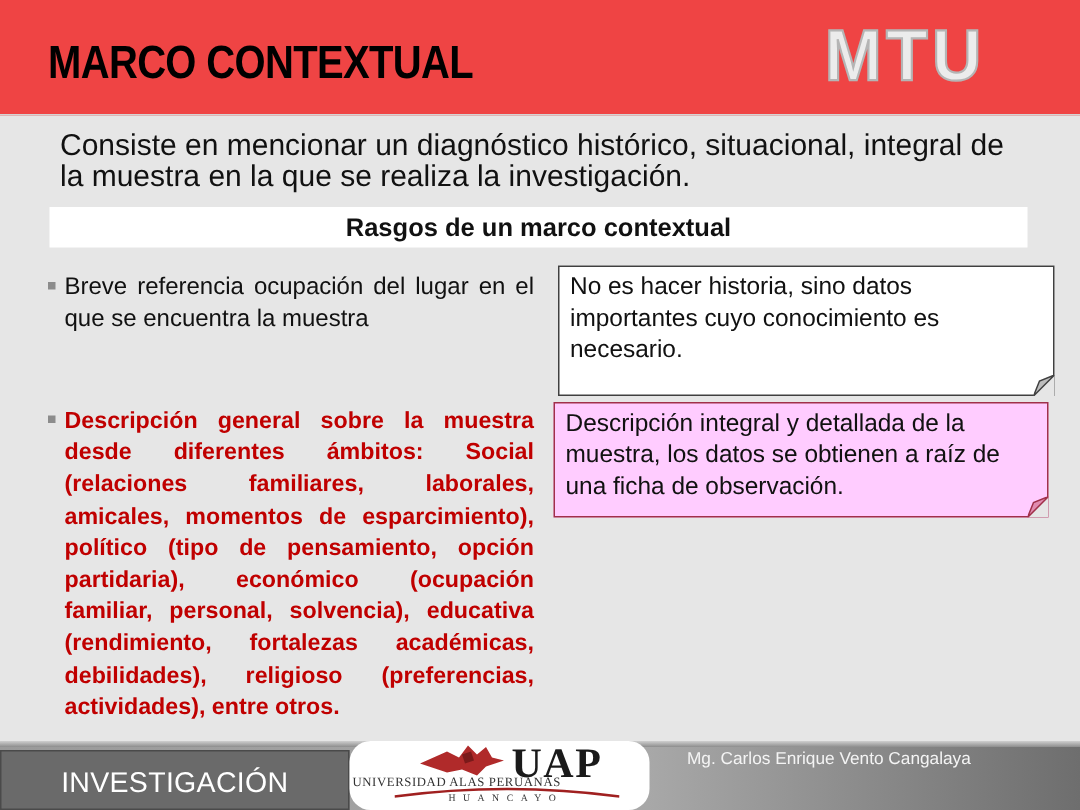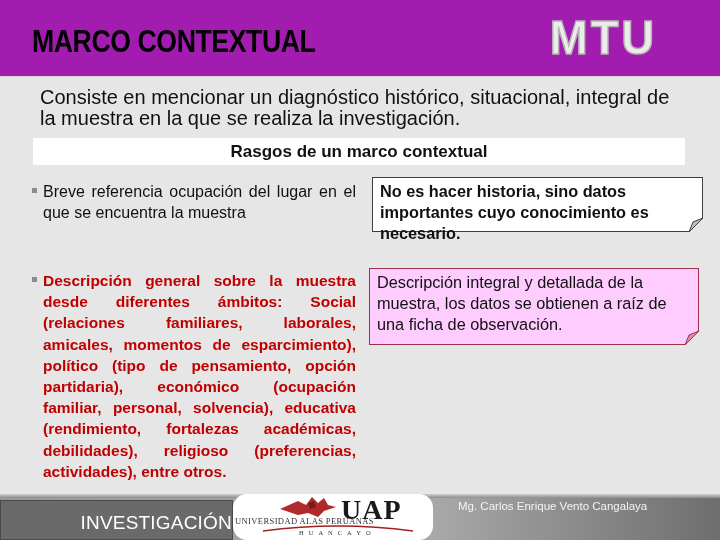--- a/index.html
+++ b/index.html
@@ -1,41 +1,41 @@
 <!DOCTYPE html>
 <html><head>
   <meta charset="utf-8">
   <style>
     * { box-sizing: border-box; margin: 0; padding: 0; }
     html, body { width: 720px; height: 540px; overflow: hidden; background: #e6e6e6; }
     body { position: relative; font-family: "Liberation Sans", sans-serif; }
 
-    .header { position: absolute; left: 0; top: 0; width: 720px; height: 77px; background: #a21caf; border-bottom: 1px solid #d4d4d4; }
+    .header { position: absolute; left: 0; top: 0; width: 720px; height: 77px; background: #ef4444; border-bottom: 1px solid #d4d4d4; }
     .title { position: absolute; left: 32px; top: 24px; font-family: "Liberation Sans", sans-serif; font-weight: bold; font-size: 31px; color: #000; letter-spacing: -0.5px; transform: scaleX(0.86); transform-origin: left center; white-space: nowrap; }
     .logo-mtu { position: absolute; left: 547px; top: 10px; font-weight: bold; font-size: 48px; color: #ececec; -webkit-text-stroke: 1.5px #b5b5b5; letter-spacing: 3px; transform: scaleX(0.95); }
 
     .intro { position: absolute; left: 40px; top: 87px; width: 640px; font-size: 20px; line-height: 21px; color: #111; }
 
     .banner { position: absolute; left: 33px; top: 138px; width: 652px; height: 27px; background: #fff; text-align: center; font-weight: bold; font-size: 17px; line-height: 27px; color: #111; }
 
     .bullet { position: absolute; font-size: 16px; color: #111; }
     .bullet .sq { position: absolute; left: 0; top: 7px; width: 5px; height: 5px; background: #8c8c8c; }
     .bullet .txt { display: block; padding-left: 11px; text-align: justify; text-align-last: left; }
     .b1 { left: 32px; top: 181px; width: 324px; line-height: 21px; }
     .b2 { left: 32px; top: 270px; width: 324px; line-height: 21.2px; }
     .b2 .txt { color: #c00000; font-weight: bold; font-size: 15.5px; }
 
     .note { position: absolute; padding: 3px 8px 0 7px; font-size: 16.3px; line-height: 21px; color: #111; }
     .note .fold { position: absolute; right: -1px; bottom: -1px; width: 14px; height: 14px; }
-    .n1 { left: 372px; top: 177px; width: 331px; height: 55px; background: #fff; border: 1.5px solid #404040; font-weight: bold; }
+    .n1 { left: 372px; top: 177px; width: 331px; height: 87px; background: #fff; border: 1.5px solid #404040; }
     .n2 { left: 369px; top: 268px; width: 330px; height: 77px; background: #ffccff; border: 1.5px solid #a0304a; }
 
     .footer { position: absolute; left: 0; top: 494px; width: 720px; height: 46px; background: linear-gradient(to right, #9a9a9a 0%, #a8a8a8 60%, #6e6e6e 100%); }
     .footer-topline { position: absolute; left: 0; top: 494px; width: 720px; height: 4px; background: linear-gradient(#cfcfcf, #8d8d8d); }
-    .inv-box { position: absolute; left: 0; top: 500px; width: 233px; height: 40px; background: #6a6a6a; border: 1px solid #4a4a4a; color: #fff; font-size: 19px; font-weight: normal; text-align: right; line-height: 44px; letter-spacing: 0.2px; }
+    .inv-box { position: absolute; left: 0; top: 500px; width: 233px; height: 40px; background: #6a6a6a; border: 1px solid #4a4a4a; color: #fff; font-size: 19px; font-weight: normal; text-align: center; line-height: 44px; letter-spacing: 0.2px; }
     .uap-logo { position: absolute; left: 233px; top: 494px; width: 200px; height: 46px; background: #fff; border-radius: 14px; }
     .uap-logo .uap { position: absolute; left: 108px; top: 0px; font-family: "Liberation Serif", serif; font-weight: bold; font-size: 28px; color: #1a1a1a; letter-spacing: 1px; }
     .uap-logo .uni { position: absolute; left: 2px; top: 22px; font-family: "Liberation Serif", serif; font-size: 8.5px; letter-spacing: 0.4px; color: #333; white-space: nowrap; }
     .uap-logo .city { position: absolute; left: 66px; top: 35px; font-family: "Liberation Serif", serif; font-size: 6.5px; letter-spacing: 5px; color: #333; }
     .uap-logo svg { position: absolute; }
     .author { position: absolute; left: 458px; top: 500px; font-size: 11.5px; color: #f4f4f4; }
   </style>
 </head>
 <body>
 

